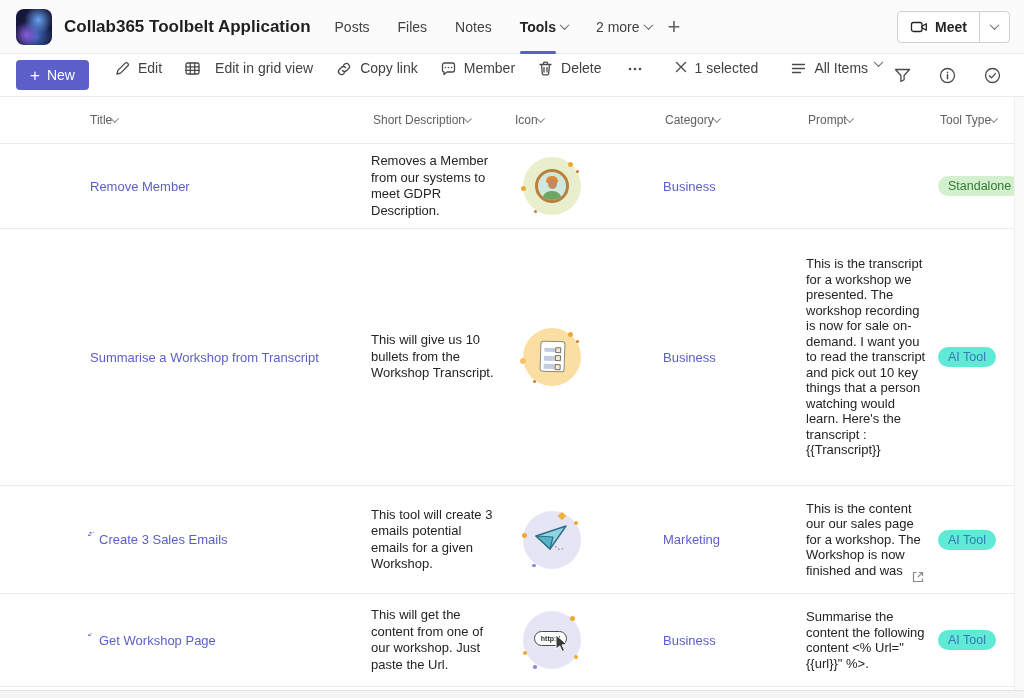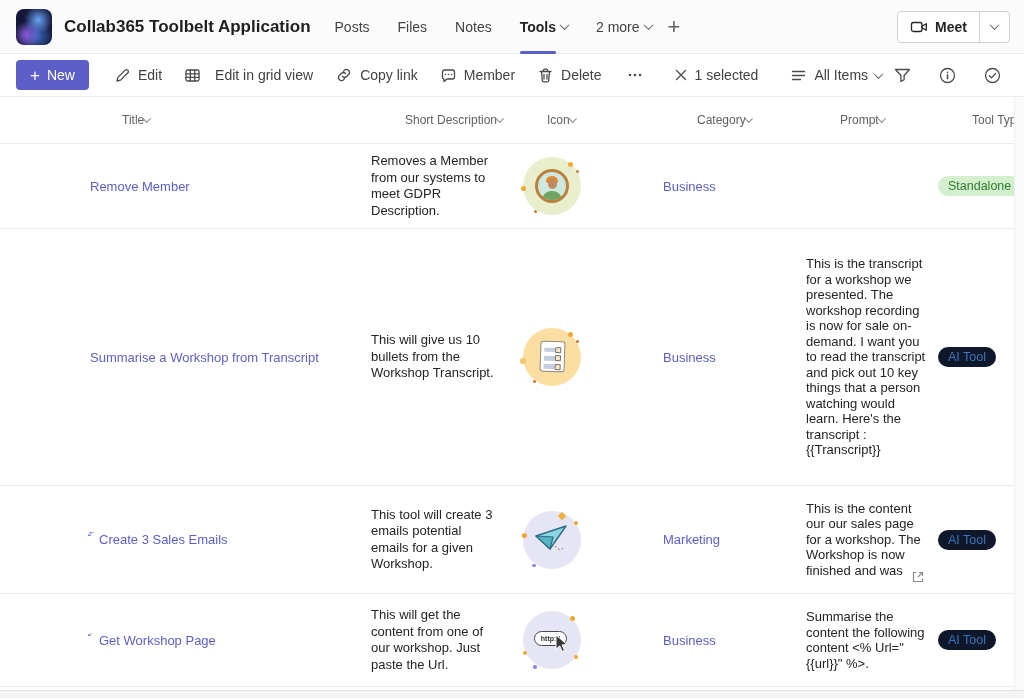--- a/index.html
+++ b/index.html
@@ -34,43 +34,43 @@
   .meet-main{ display:flex; align-items:center; gap:7px; padding:0 12px; font-size:14px;
     font-weight:bold; cursor:pointer;justify-content:flex-end; }
   .meet-split{ width:30px; display:flex; align-items:center; justify-content:center;
     border-left:1px solid #d1d1d1; cursor:pointer; }
   
   .toolbar{ height:43px; display:flex; align-items:center; padding:0 16px;
     border-bottom:1px solid #ebebeb; background:#fff; }
   .btn-new{ display:flex; align-items:center; gap:7px; height:30px; padding:0 14px;
     background:#5b5fc7; color:#fff; border-radius:4px; font-size:14px; margin-right:14px; cursor:pointer; }
   .btn-new .plus{ font-size:17px; font-weight:400; line-height:1; }
-  .tb-item{ display:flex; align-items:center; gap:7px; height:30px; padding:0 11px;
+  .tb-item{ display:flex; align-items:flex-start; gap:7px; height:30px; padding:0 11px;
     font-size:14px; color:#424242; border-radius:4px; cursor:pointer; white-space:nowrap; }
   .tb-icon{ display:inline-flex; }
   .tb-icon svg{ stroke:#4a4a4a; fill:none; stroke-width:1.3; stroke-linecap:round; stroke-linejoin:round; }
   .right-icons{ display:flex; align-items:center; gap:26px; margin-right:6px; }
   
   .list-area{ position:relative; height:601px; background:#fff; }
   .grid{ display:grid; grid-template-columns:88px 283px 142px 150px 143px 132px minmax(0,1fr); }
   .grid-header{ height:47px; align-items:center; color:#616161; font-size:12px; border-bottom:1px solid #ebebeb; }
-  .hcell{ display:flex; align-items:center; gap:0; padding-left:2px; cursor:pointer; white-space:nowrap;margin-left:32px; }
+  .hcell{ display:flex; align-items:center; gap:0; padding-left:2px; cursor:pointer; white-space:nowrap; }
   .hcell .chev{ width:5.5px; height:5.5px; border-color:#8a8a8a; }
   .row{ border-bottom:1px solid #ebebeb; align-items:center; }
   .cell{ overflow:hidden; }
   .title-cell{ font-size:13px; color:#5b5fc7; padding-left:2px; display:flex; align-items:center; cursor:pointer; }
   .sparkle{ color:#5b5fc7; margin:-9px 1px 0 -4px; flex:none; }
   .desc-cell{ font-size:13px; line-height:16.5px; color:#242424; padding-right:16px; }
   .cat-cell{ font-size:13px; color:#5b5fc7; cursor:pointer; }
   .prompt-cell{ font-size:13px; line-height:15.5px; color:#242424; padding-right:12px; position:relative; height:100%; display:flex; align-items:center; }
   .expand-ic{ position:absolute; right:14px; bottom:7px; cursor:pointer; }
   .expand-ic svg{ stroke:#8a8a8a; fill:none; stroke-width:1.2; }
   .pill{ display:inline-block; padding:3px 10px; border-radius:12px; font-size:12.5px; white-space:nowrap; }
   .pill-green{ background:#d4efce; color:#317a31; }
-  .pill-blue{ background:#0f172a; color:#3b76bb; }
+  .pill-blue{ background:#5eead4; color:#3b76bb; }
   
   .tool-icon{ width:58px; height:58px; border-radius:50%; position:relative; margin-left:10px; flex:none; }
   .ic-person{ background:#e9efcd; } .ic-check{ background:#fbdfa2; }
   .ic-plane,.ic-url{ background:#e5e5f6; }
   .dot{ position:absolute; border-radius:50%; }
   .portrait{ position:absolute; left:12px; top:12px; width:34px; height:34px; border-radius:50%;
     border:3px solid #b9813d; background:#cfe8df; overflow:hidden; }
   .portrait .hair{ position:absolute; left:8px; top:4px; width:12px; height:7px; background:#e0892f; border-radius:6px 6px 2px 2px; }
   .portrait .face{ position:absolute; left:9.5px; top:7px; width:9px; height:10px; background:#c08a5e; border-radius:50%; }
   .portrait .body{ position:absolute; left:4px; bottom:-2px; width:20px; height:11px; background:#6fa463; border-radius:9px 9px 0 0; }

